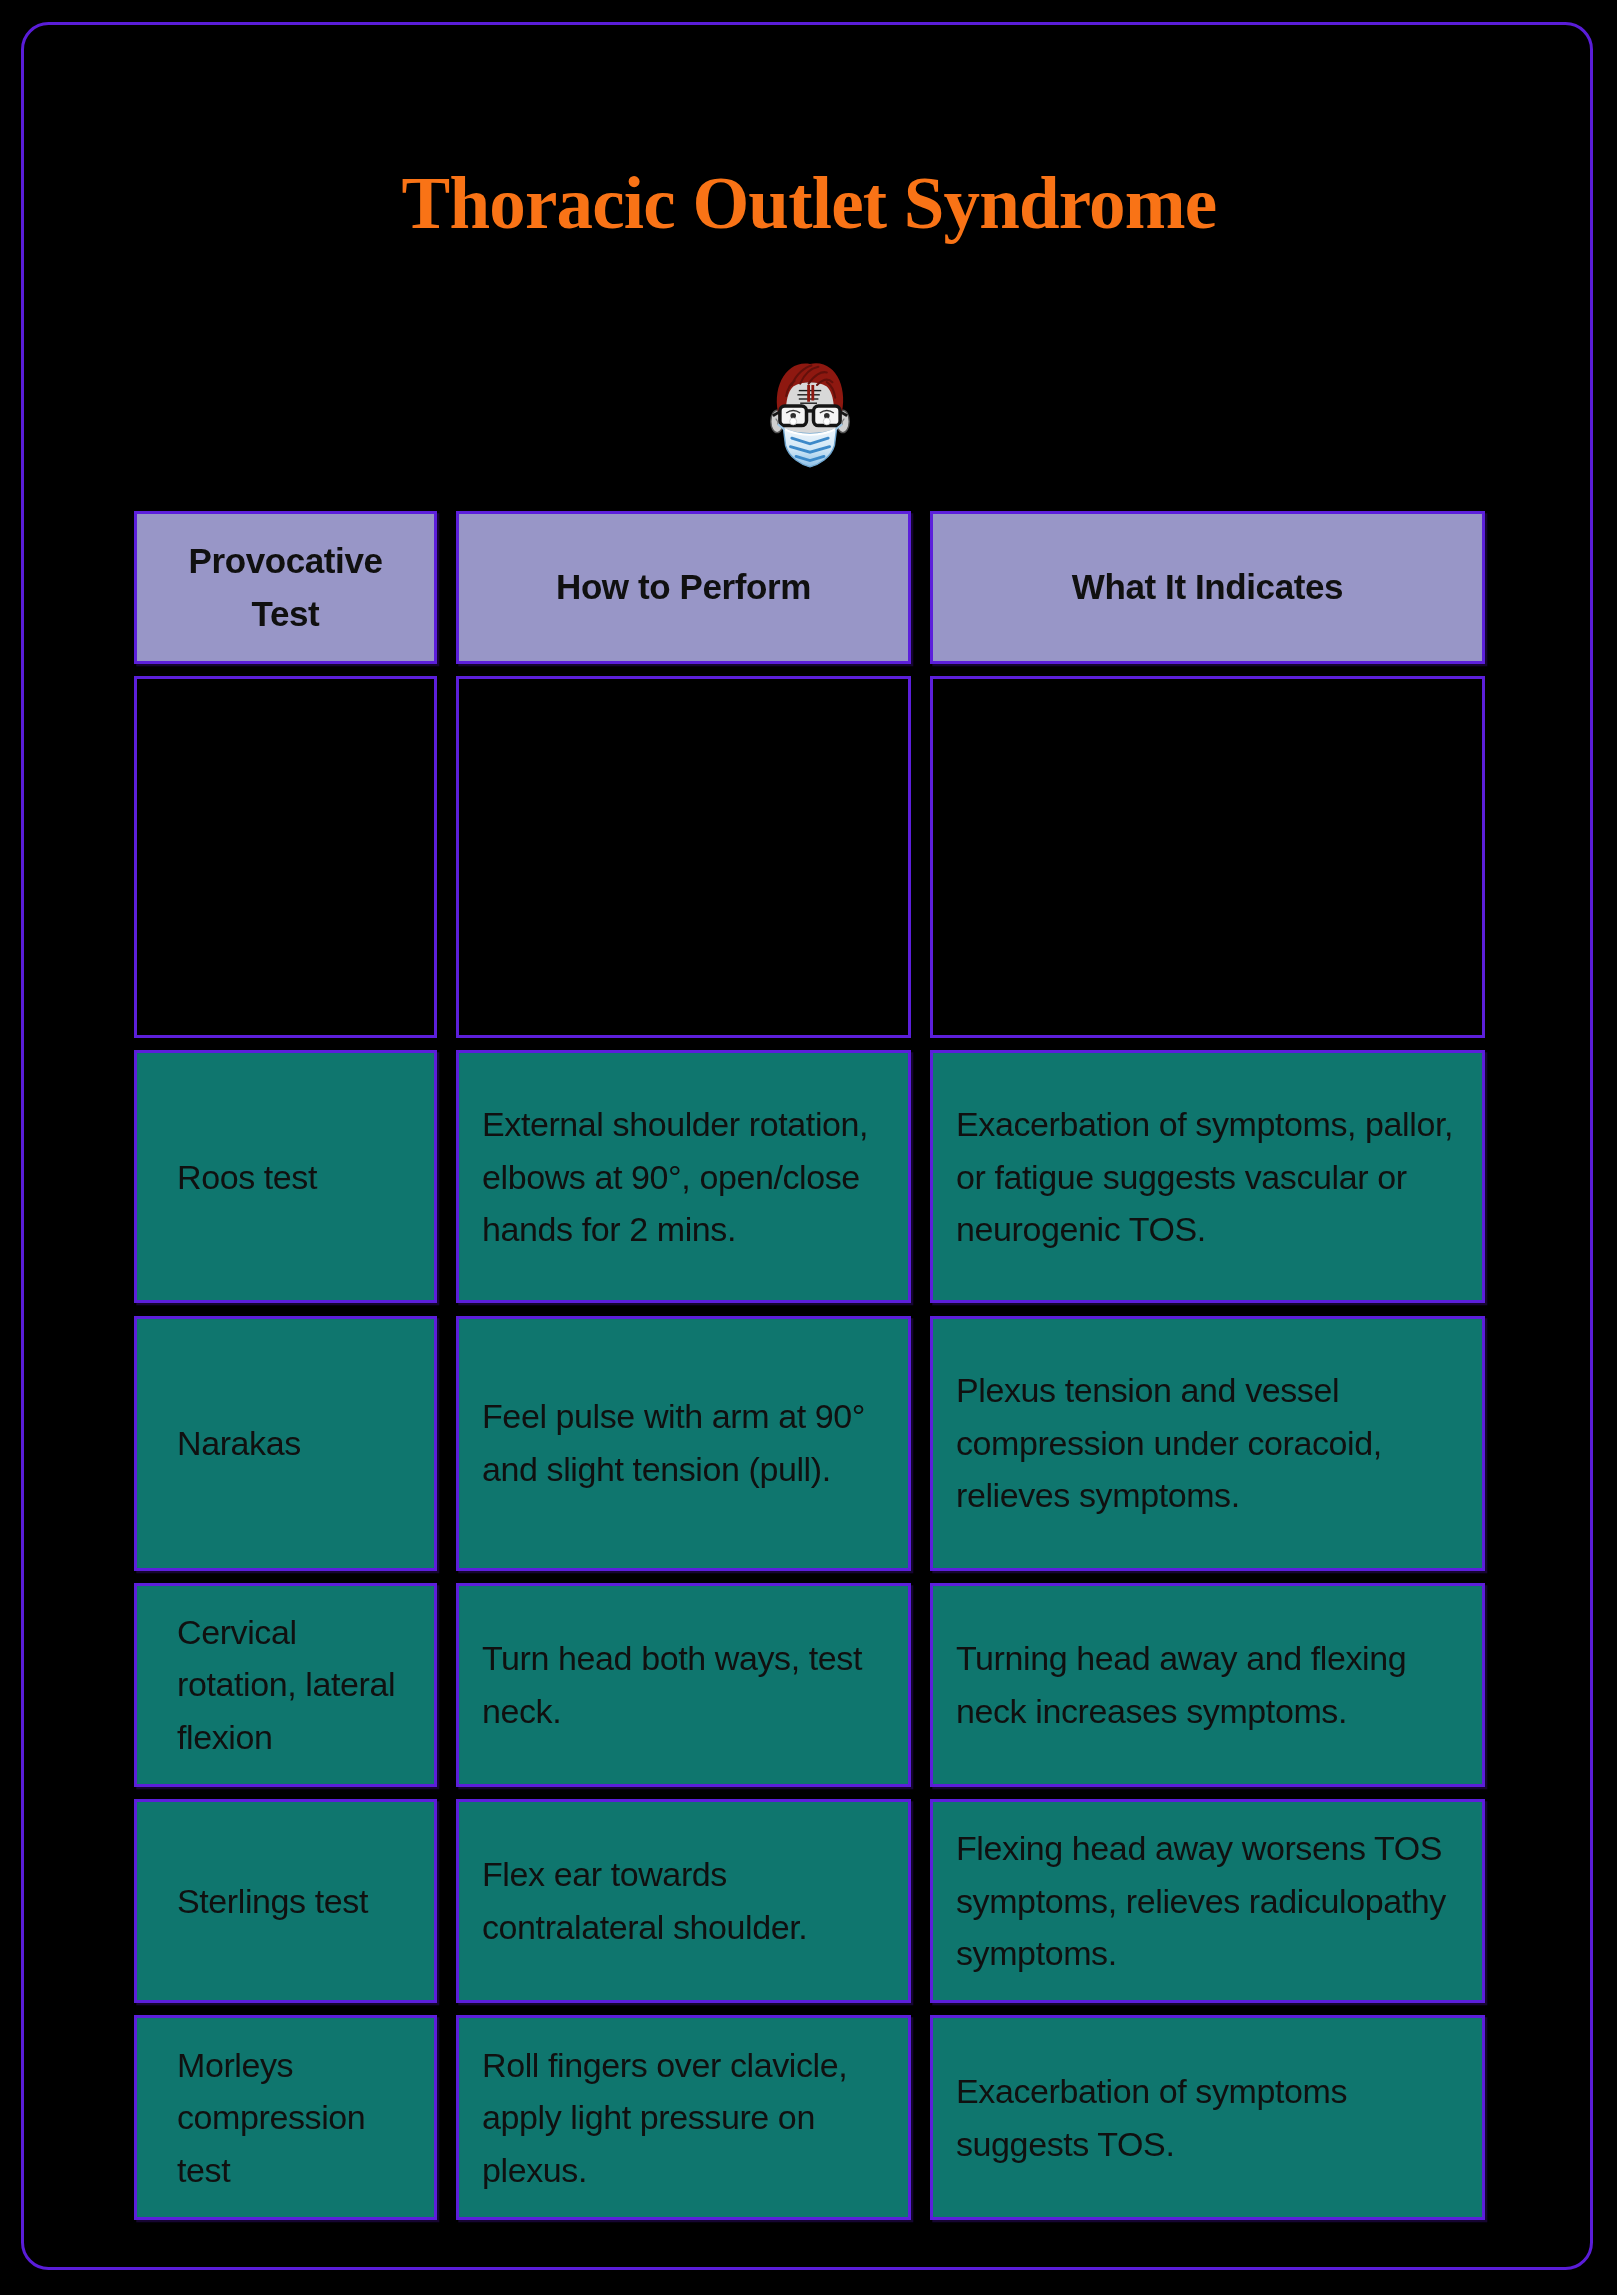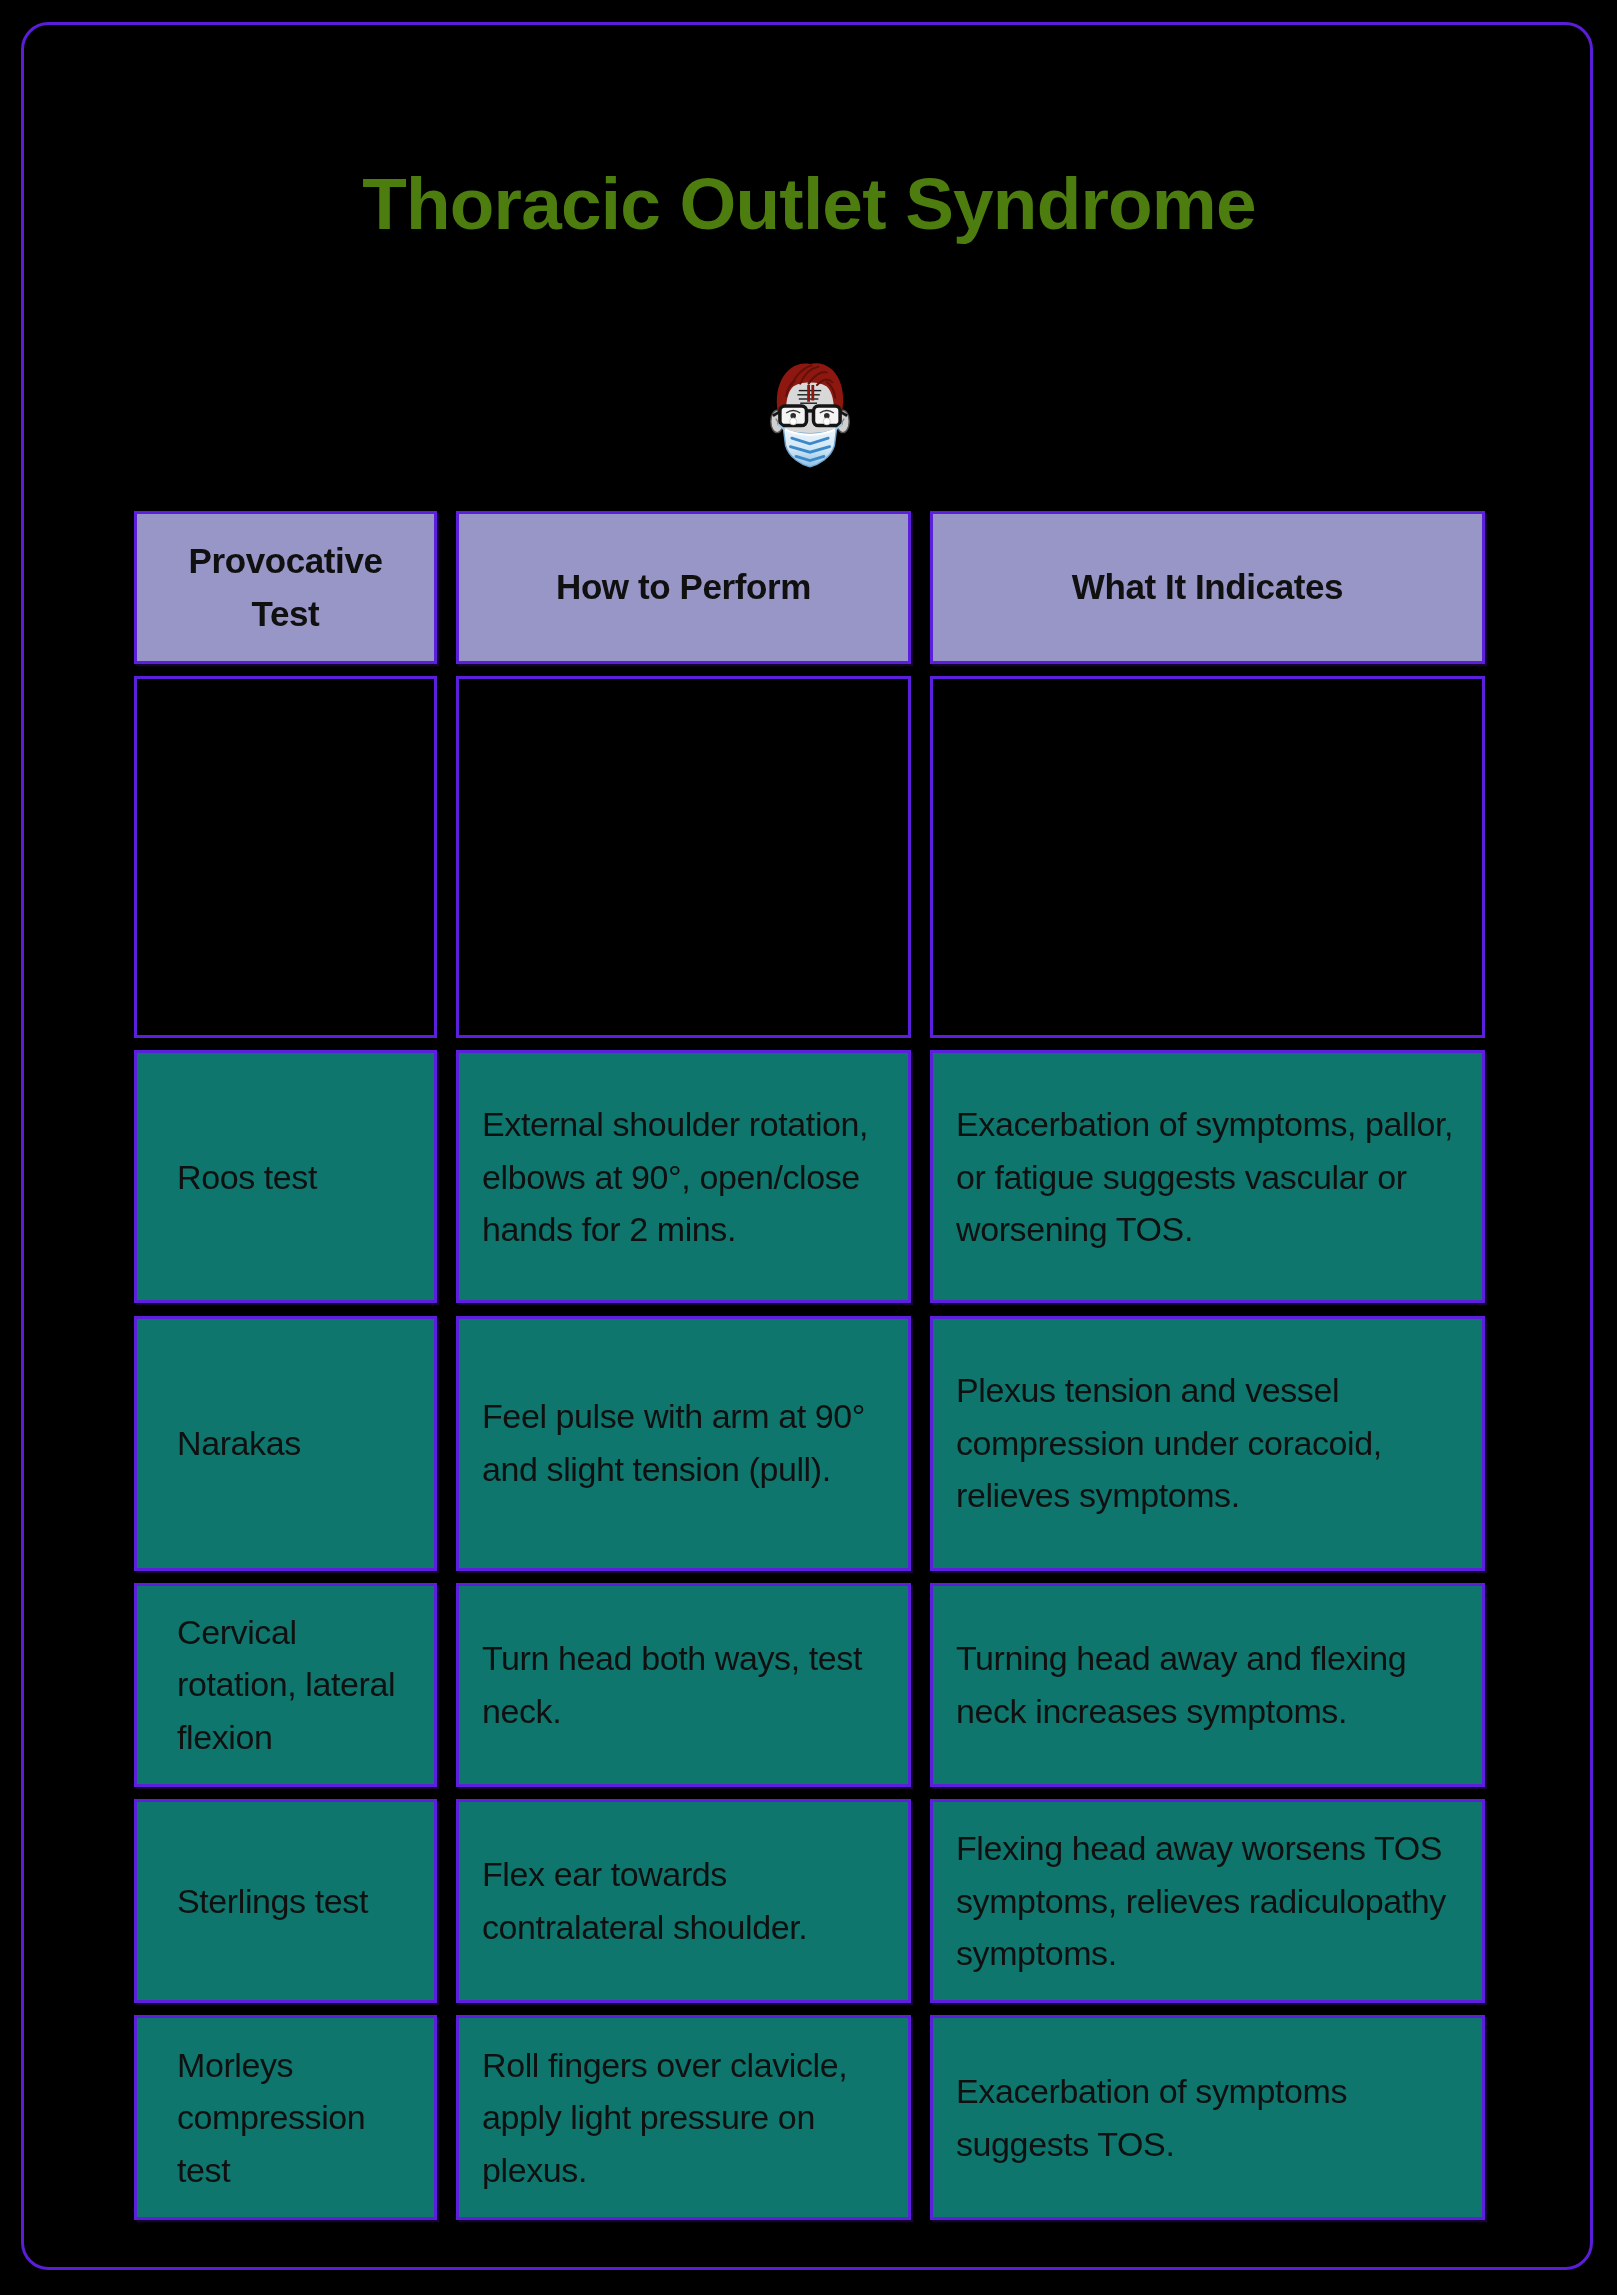--- a/index.html
+++ b/index.html
@@ -7,21 +7,22 @@
     position:relative;width:1618px;height:2295px;background:#000;overflow:hidden;
     font-family:"Liberation Sans", sans-serif;color:#101010;
   }
   .frame{
     position:absolute;left:20.7px;top:22px;width:1566px;height:2242px;
     border:3.8px solid #5a1dd8;border-radius:27.5px;
   }
   .title{
     position:absolute;left:0;top:162px;width:100%;margin:0;
     text-align:center;font-size:73px;font-weight:bold;letter-spacing:-0.8px;
-    color:#4d7c0f;
+    color:#f97316;
+    font-family:Liberation Serif, serif;
   }
   .avatar{
     position:absolute;left:768px;top:352px;width:84px;height:122px;
   }
   .avatar svg{width:100%;height:100%;display:block;}
   .tos-table{
     position:absolute;left:134px;top:511px;width:1323px;
     display:grid;
     grid-template-columns:303px 455px 555px;
     grid-template-rows:153px 362px 253px 255px 204px 204px 205px;
@@ -108,21 +109,21 @@
     <div class="cell cell--header">Provocative Test</div>
     <div class="cell cell--header">How to Perform</div>
     <div class="cell cell--header">What It Indicates</div>
 
     <div class="cell cell--empty"></div>
     <div class="cell cell--empty"></div>
     <div class="cell cell--empty"></div>
 
     <div class="cell cell--test">Roos test</div>
     <div class="cell">External shoulder rotation, elbows at 90°, open/close hands for 2 mins.</div>
-    <div class="cell">Exacerbation of symptoms, pallor, or fatigue suggests vascular or worsening TOS.</div>
+    <div class="cell">Exacerbation of symptoms, pallor, or fatigue suggests vascular or neurogenic TOS.</div>
 
     <div class="cell cell--test">Narakas</div>
     <div class="cell">Feel pulse with arm at 90° and slight tension (pull).</div>
     <div class="cell">Plexus tension and vessel compression under coracoid, relieves symptoms.</div>
 
     <div class="cell cell--test">Cervical rotation, lateral flexion</div>
     <div class="cell">Turn head both ways, test neck.</div>
     <div class="cell">Turning head away and flexing neck increases symptoms.</div>
 
     <div class="cell cell--test">Sterlings test</div>

